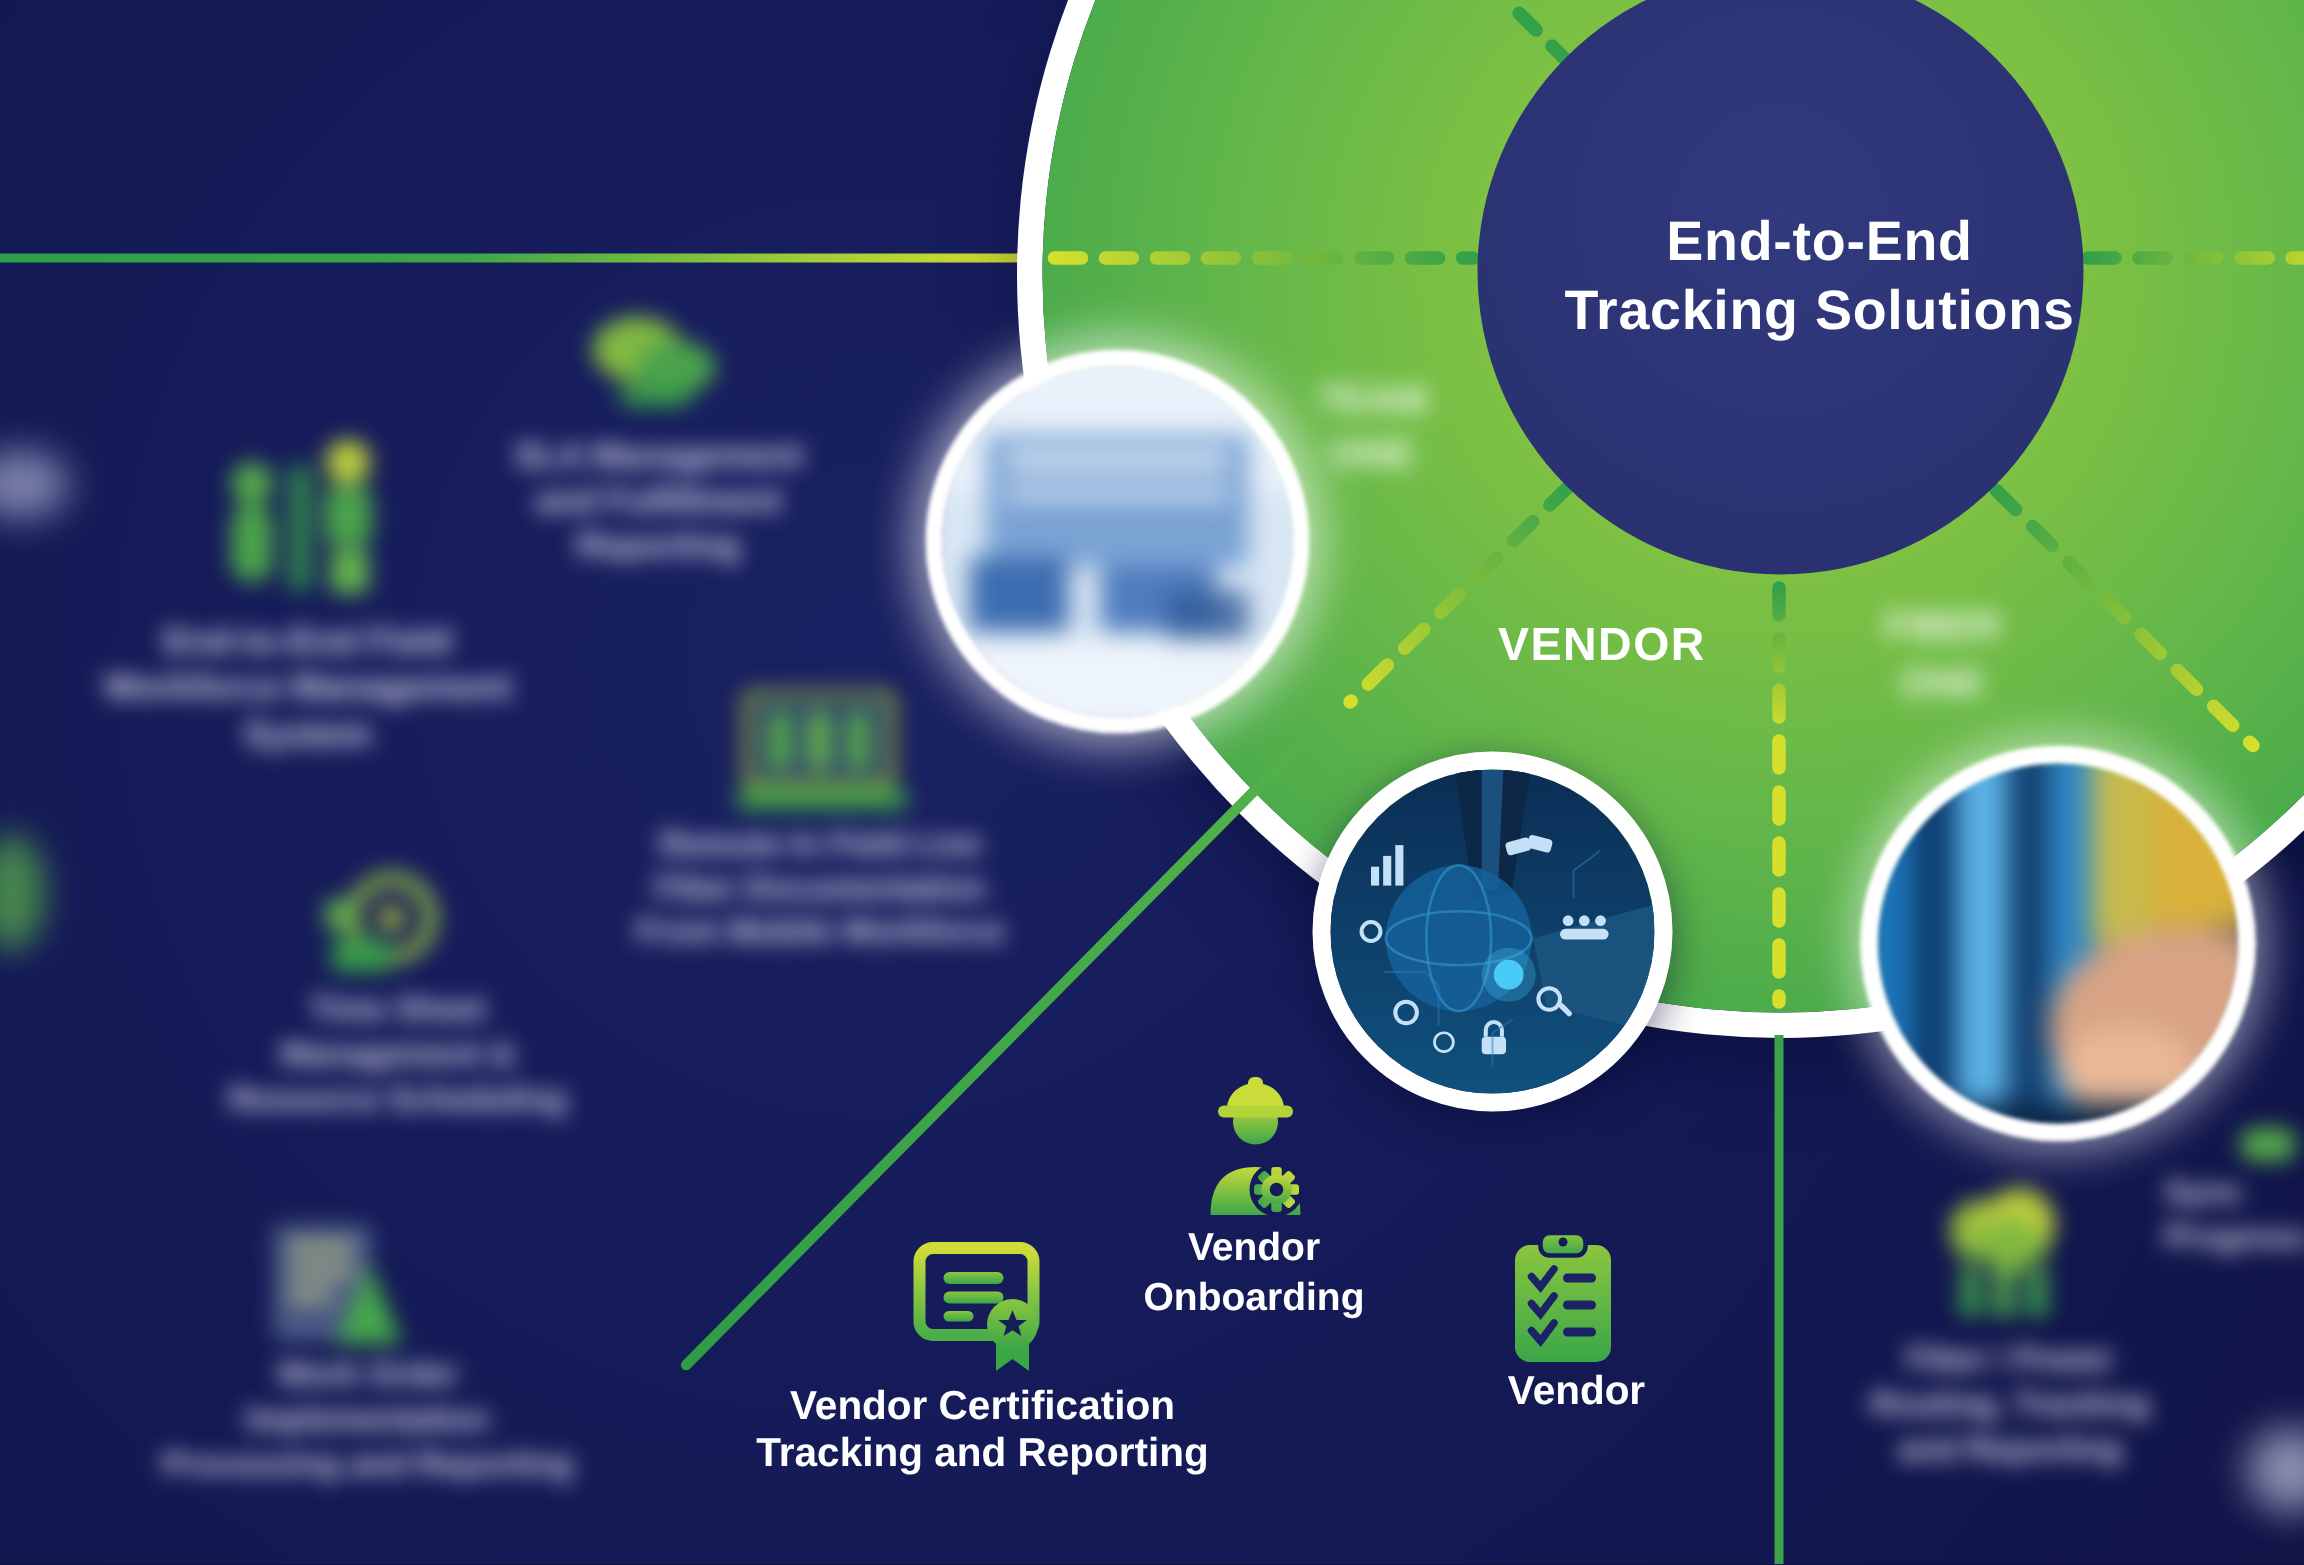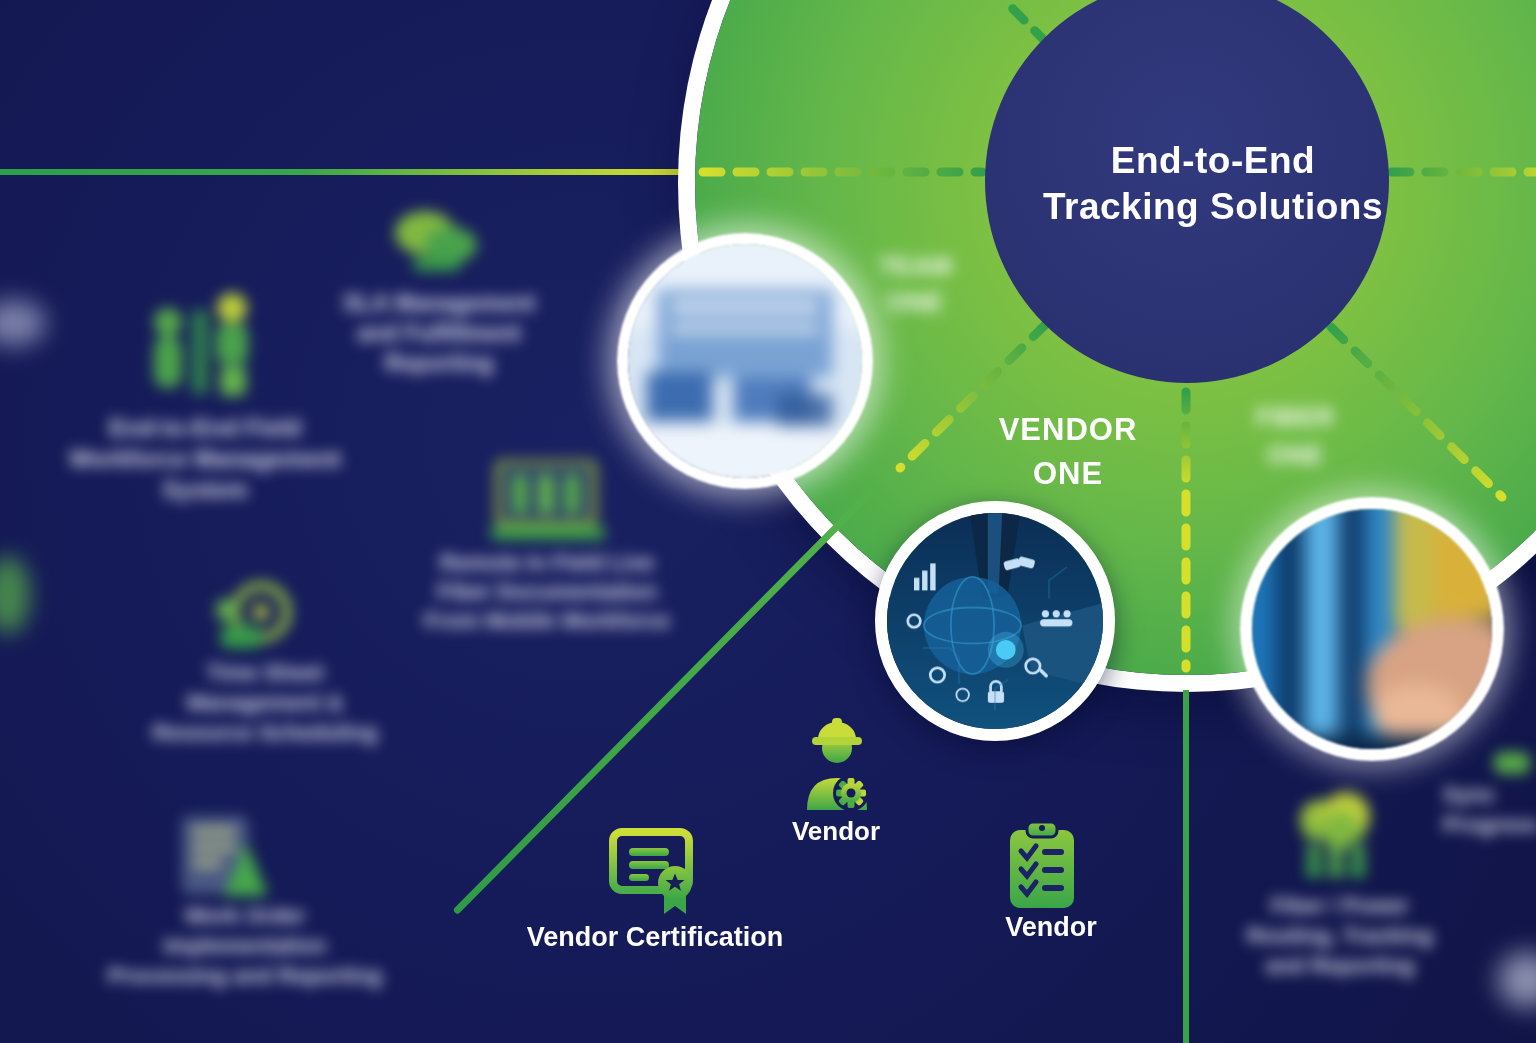--- a/index.html
+++ b/index.html
@@ -212,21 +212,20 @@
   </svg>
 
   <div class="abs navy-circle"></div>
   <div class="abs txt wheel-title">
     <div>End-to-End</div>
     <div>Tracking Solutions</div>
   </div>
 
   <div class="abs txt segment-label">
     <div>VENDOR</div>
-    <div>ONE</div>
   </div>
   <div class="abs txt segment-blur-1 blurred">
     <div>TEAM</div>
     <div>ONE</div>
   </div>
   <div class="abs txt segment-blur-2 blurred">
     <div>FIBER</div>
     <div>ONE</div>
   </div>
 
@@ -329,20 +328,21 @@
         <rect x="-3.5" y="-15" width="7" height="30" rx="2" transform="rotate(45)"></rect>
         <rect x="-3.5" y="-15" width="7" height="30" rx="2" transform="rotate(90)"></rect>
         <rect x="-3.5" y="-15" width="7" height="30" rx="2" transform="rotate(135)"></rect>
         <circle r="10"></circle>
       </g>
       <circle r="4.5" fill="#151b58"></circle>
     </g>
   </svg>
   <div class="abs txt feat-label fl-onboarding">
     <div>Vendor</div>
+    <div>Onboarding</div>
   </div>
 
   <svg class="abs icon-cert" width="94" height="96">
     <defs>
       <linearGradient id="gi2" x1="0" y1="0" x2="0" y2="1">
         <stop offset="0" stop-color="#cede39"></stop>
           <stop offset="1" stop-color="#4bad4a"></stop>
       </linearGradient>
       <linearGradient id="gi3" x1="0" y1="0" x2="0" y2="1">
         <stop offset="0" stop-color="#8bc63f"></stop>
@@ -352,20 +352,21 @@
     <rect x="5" y="8" width="76" height="58" rx="9" fill="none" stroke="url(#gi2)" stroke-width="8"></rect>
     <rect x="21" y="24" width="40" height="8" rx="4" fill="url(#gi3)"></rect>
     <rect x="21" y="37" width="40" height="8" rx="4" fill="url(#gi3)"></rect>
     <rect x="21" y="50" width="20" height="7" rx="3.5" fill="url(#gi3)"></rect>
     <path d="M56 70 v20 l11 -8 11 8 v-20 z" fill="#3aa648"></path>
     <circle cx="67" cy="59" r="17" fill="url(#gi3)"></circle>
     <path transform="translate(67,59)" d="M0,-9.5 L2.7,-3 L9.5,-3 L4.1,1.2 L5.9,7.7 L0,3.8 L-5.9,7.7 L-4.1,1.2 L-9.5,-3 L-2.7,-3 Z" fill="#171f57"></path>
   </svg>
   <div class="abs txt feat-label fl-cert">
     <div>Vendor Certification</div>
+    <div>Tracking and Reporting</div>
   </div>
 
   <svg class="abs icon-compliance" width="74" height="92">
     <rect x="5" y="10" width="64" height="78" rx="10" fill="url(#gi3)"></rect>
     <rect x="22" y="2" width="30" height="15" rx="6" fill="url(#gi3)" stroke="#151b58" stroke-width="3"></rect>
     <circle cx="37" cy="8" r="3" fill="#151b58"></circle>
     <g stroke="#1b2366" stroke-width="5" fill="none" stroke-linecap="round">
       <path d="M16 31 l6 7 9 -12"></path>
       <path d="M16 49 l6 7 9 -12"></path>
       <path d="M16 67 l6 7 9 -12"></path>

